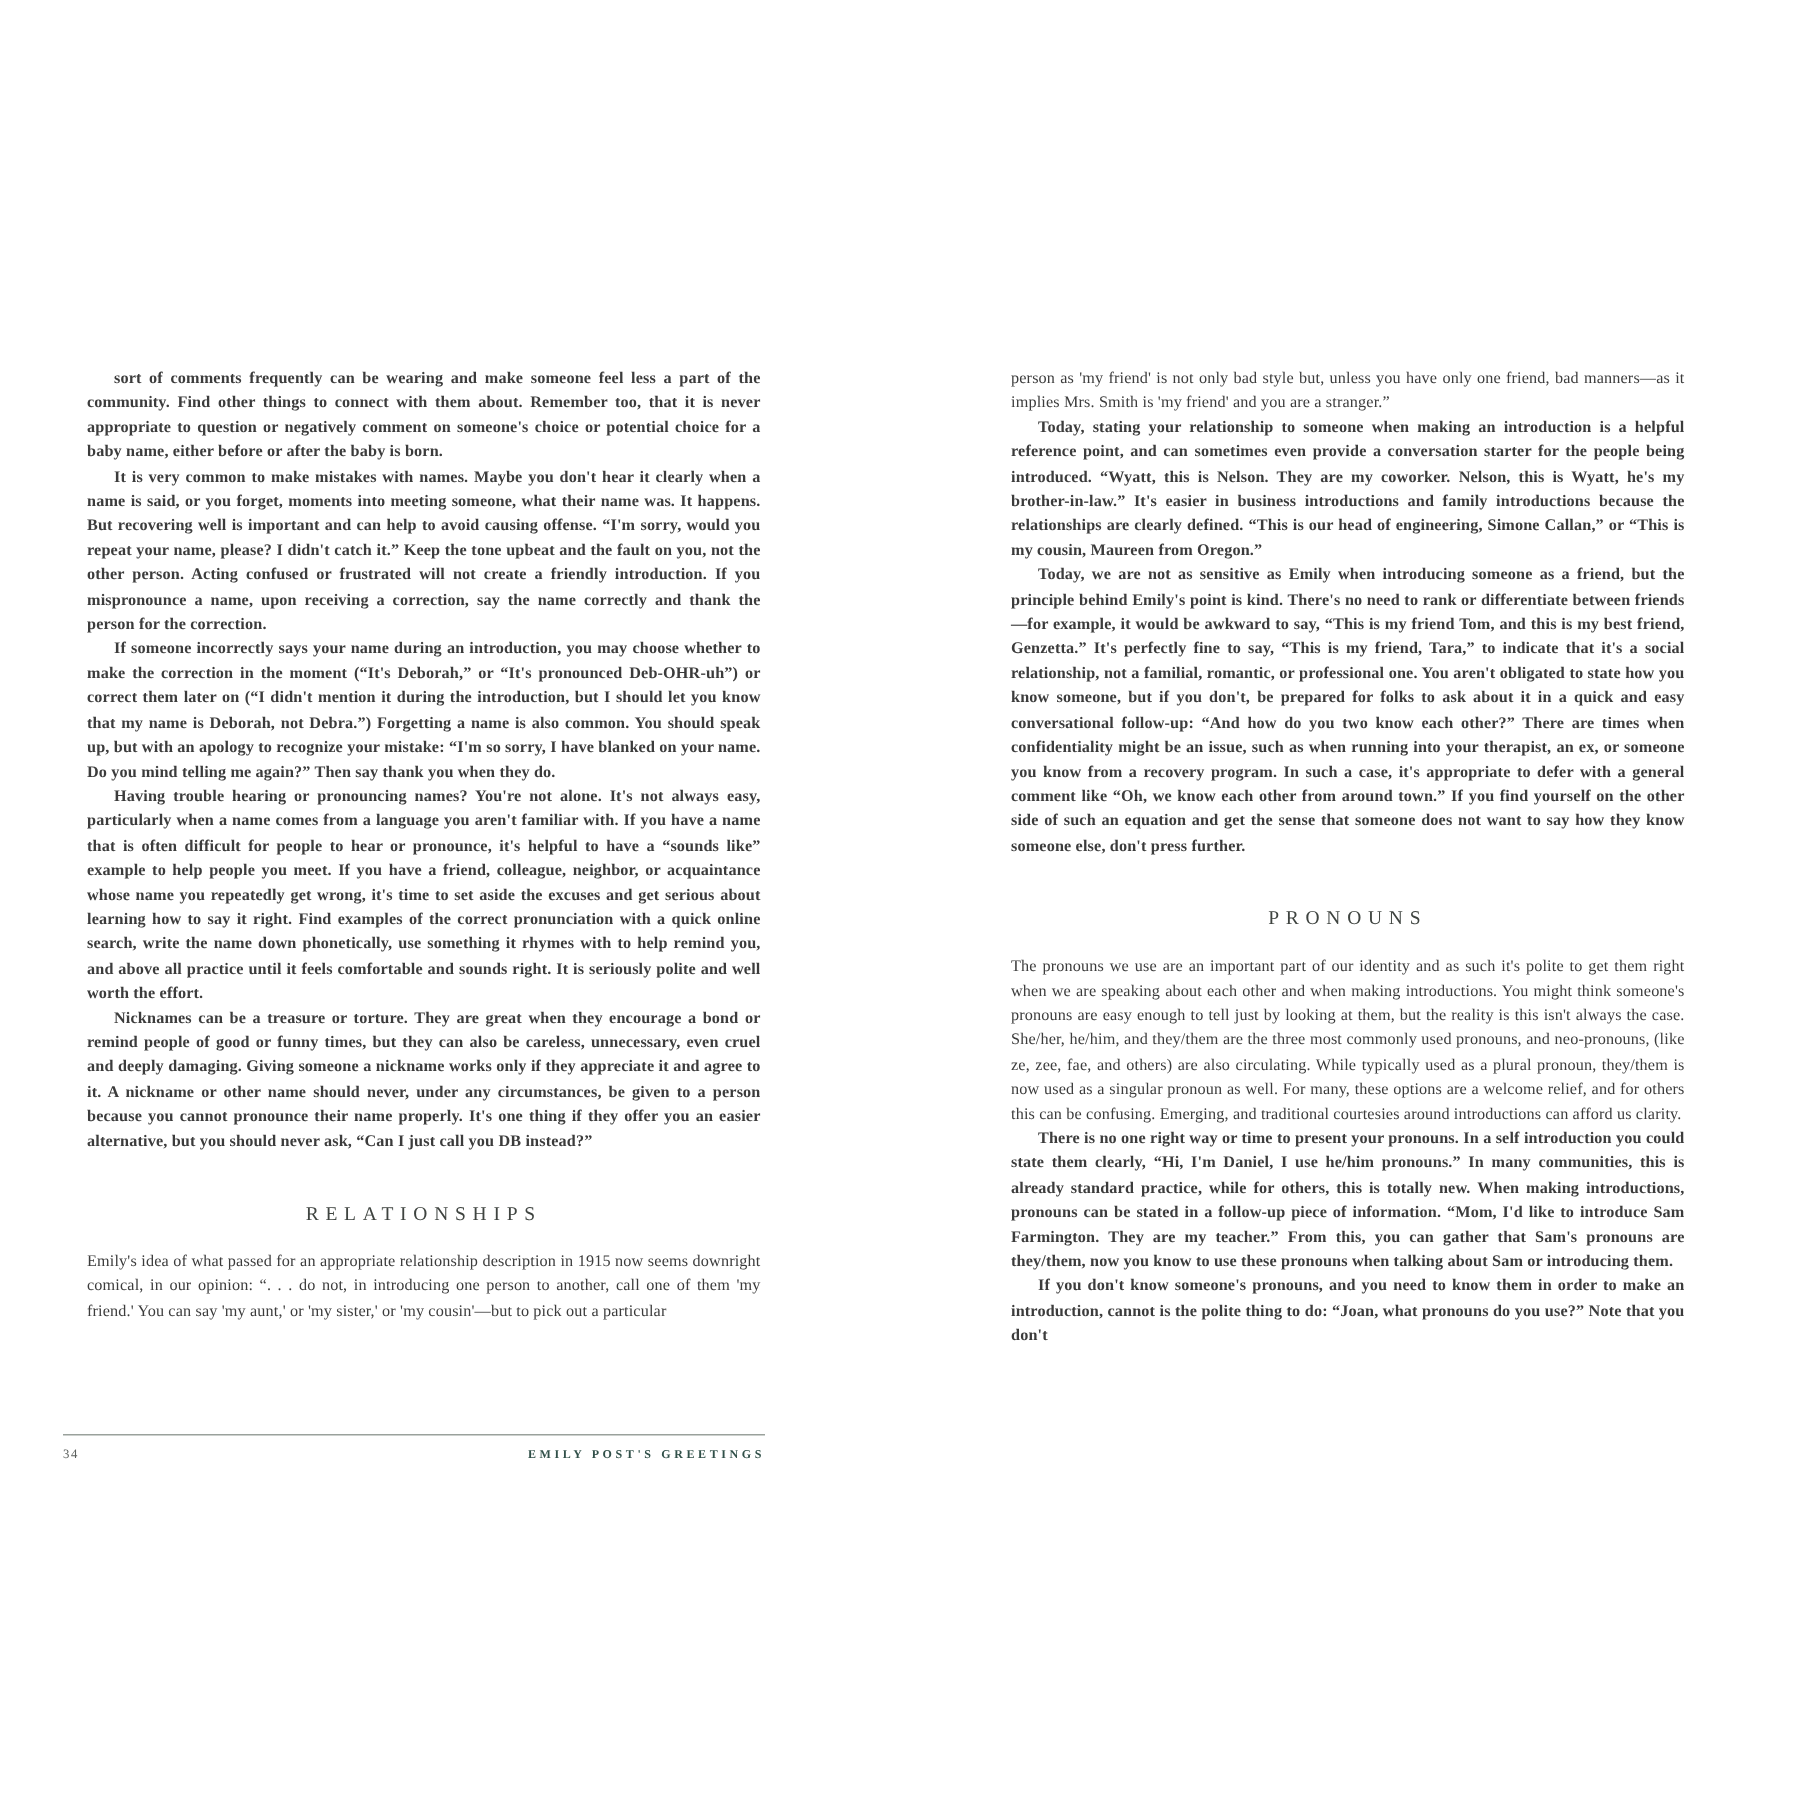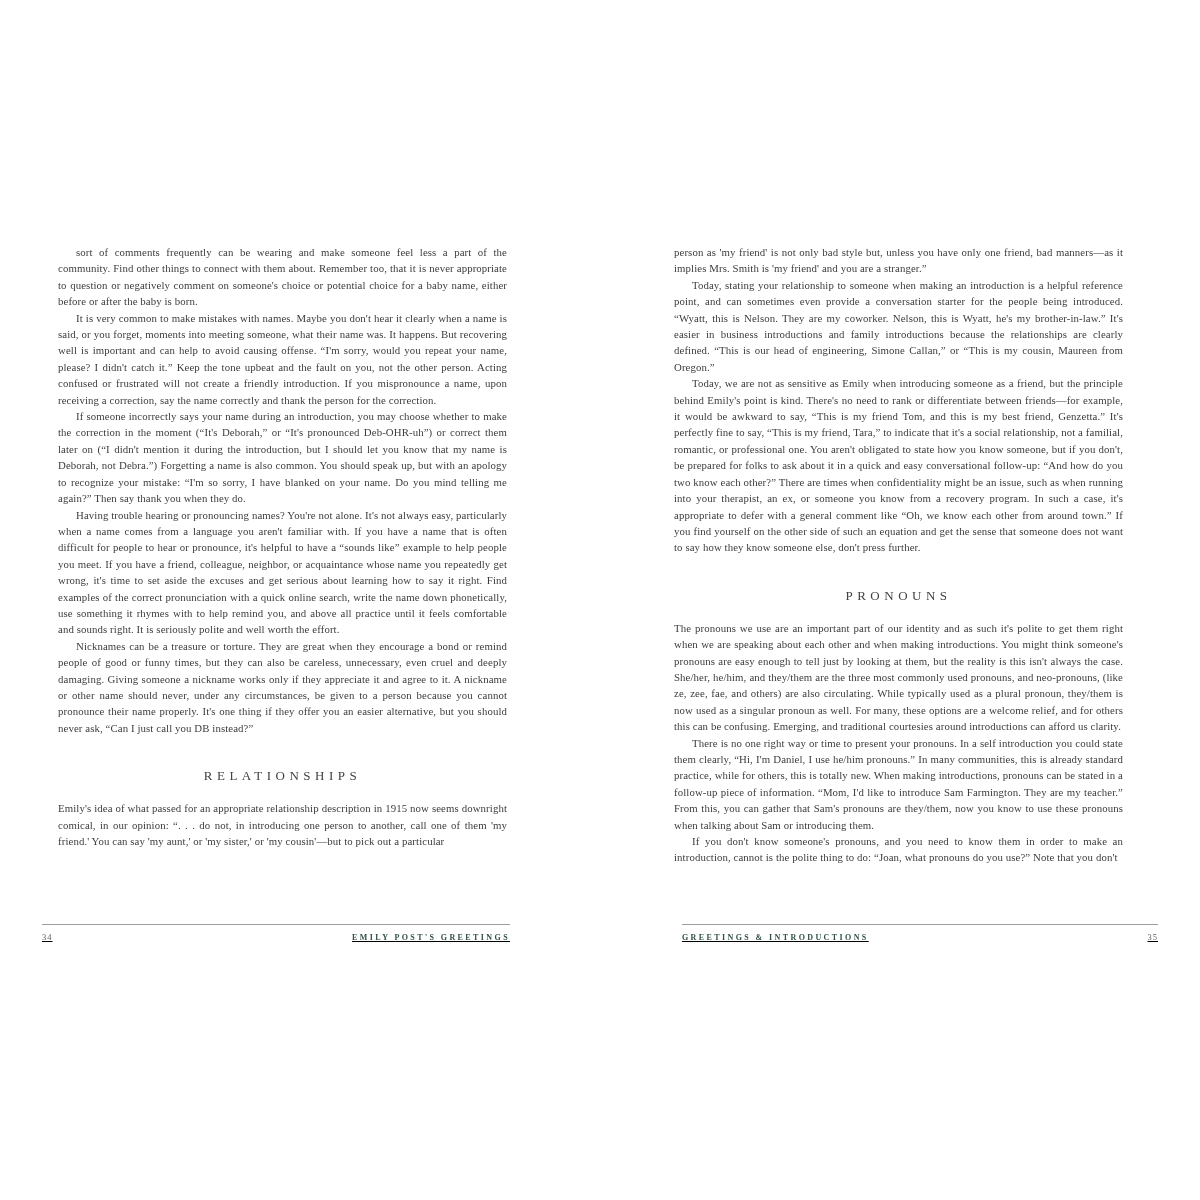--- a/index.html
+++ b/index.html
@@ -23,39 +23,38 @@
   #left-page  { left: 58px; }
   #right-page { left: 674px; }
   p.body {
     margin: 0;
     font-size: 10.8px;
     line-height: 16.4px;
     text-align: justify;
     color: #3c3c3c;
     letter-spacing: 0.1px;
   }
-  p.indent { text-indent: 18px; }
+  p.indent { text-indent: 18px; font-weight: bold; }
   h2.sec {
     margin: 31px 0 16px 0;
     font-size: 13px;
     line-height: 17px;
     font-weight: 400;
     letter-spacing: 4.5px;
     text-align: center;
     color: #3f4440;
   }
   .footer {
     position: absolute;
-    top: 924px;
+    top: 956px;
     border-top: 1px solid #9aa19c;
     padding-top: 7px;
     display: flex;
     justify-content: space-between;
     align-items: center;
-    text-decoration: underline;
   }
   #footer-left  { left: 42px;  width: 468px; }
   #footer-right { left: 682px; width: 476px; }
   .pagenum {
     font-size: 8.5px;
     letter-spacing: 1px;
     color: #5c605d;
   }
   .running {
     font-size: 8px;
@@ -87,18 +86,14 @@
     <p class="body">The pronouns we use are an important part of our identity and as such it's polite to get them right when we are speaking about each other and when making introductions. You might think someone's pronouns are easy enough to tell just by looking at them, but the reality is this isn't always the case. She/her, he/him, and they/them are the three most commonly used pronouns, and neo-pronouns, (like ze, zee, fae, and others) are also circulating. While typically used as a plural pronoun, they/them is now used as a singular pronoun as well. For many, these options are a welcome relief, and for others this can be confusing. Emerging, and traditional courtesies around introductions can afford us clarity.</p>
     <p class="body indent">There is no one right way or time to present your pronouns. In a self introduction you could state them clearly, “Hi, I'm Daniel, I use he/him pronouns.” In many communities, this is already standard practice, while for others, this is totally new. When making introductions, pronouns can be stated in a follow-up piece of information. “Mom, I'd like to introduce Sam Farmington. They are my teacher.” From this, you can gather that Sam's pronouns are they/them, now you know to use these pronouns when talking about Sam or introducing them.</p>
     <p class="body indent">If you don't know someone's pronouns, and you need to know them in order to make an introduction, cannot is the polite thing to do: “Joan, what pronouns do you use?” Note that you don't</p>
   </div>
 
   <div class="footer" id="footer-left">
     <span class="pagenum">34</span>
     <span class="running">EMILY POST'S GREETINGS</span>
   </div>
 
-  <div class="footer" id="footer-right">
-    <span class="running">GREETINGS &amp; INTRODUCTIONS</span>
-    <span class="pagenum">35</span>
-  </div>
 
 </div>
 
 </body></html>

